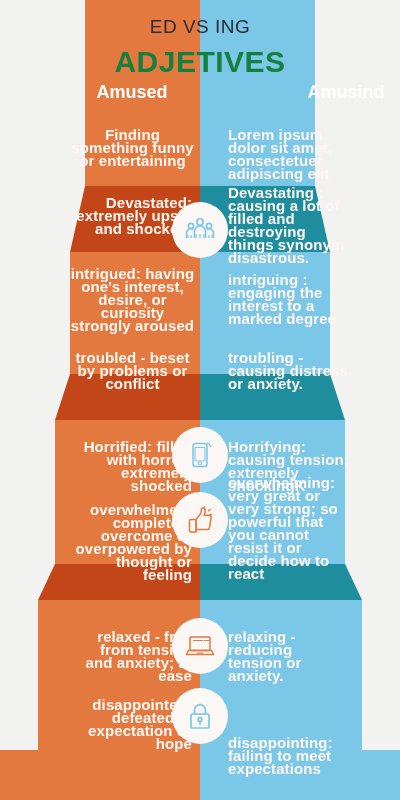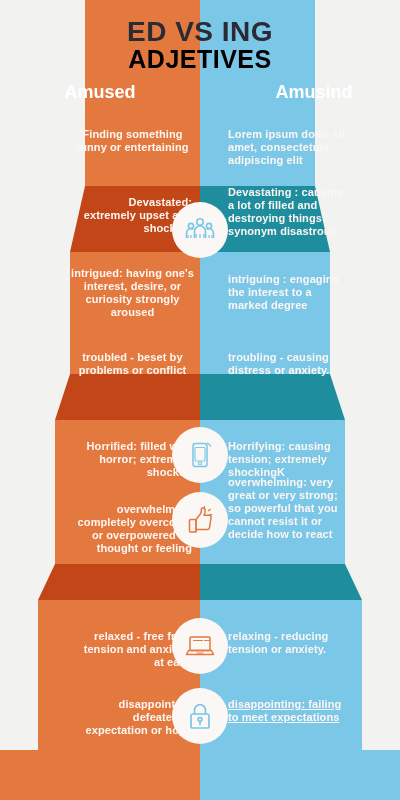--- a/index.html
+++ b/index.html
@@ -32,53 +32,54 @@
     height: 800px;
   }
 
   
   .title-main {
     position: absolute;
     left: 0;
     top: 16px;
     width: 400px;
     text-align: center;
-    font-size: 28px;
+    font-size: 19px;
+    font-weight: normal;
+    letter-spacing: 0.5px;
+    color: #2b2b35;
+  }
+  .title-sub {
+    position: absolute;
+    left: 0;
+    top: 45px;
+    width: 400px;
+    text-align: center;
+    font-size: 30px;
     font-weight: bold;
     letter-spacing: 0.5px;
-    color: #2b2b35;
-  }
-  .title-sub {
-    position: absolute;
-    left: 0;
-    top: 45px;
-    width: 400px;
-    text-align: center;
-    font-size: 25px;
-    font-weight: bold;
-    letter-spacing: 0.5px;
-    color: #000000;
+    color: #15803d;
   }
 
   .col-head {
     position: absolute;
     top: 82px;
     width: 200px;
     text-align: center;
     font-size: 18px;
     font-weight: bold;
     color: #ffffff;
+    margin-left: 32px;
   }
   .col-head.left  { left: 0px; }
   .col-head.right { left: 200px; padding-left: 14px; }
 
   
   .cell {
     position: absolute;
-    font-size: 11px;
+    font-size: 15px;
     line-height: 13px;
     color: #fdf6f2;
     font-weight: bold;
     letter-spacing: 0.1px;
   }
   .cell.left {
     text-align: right;
     right: 208px;
     width: 118px;
   }
@@ -162,21 +163,21 @@
     <div class="cell left" style="top:440px;">Horrified:  filled with horror; extremely shocked</div>
     <div class="cell right" style="top:440px;">Horrifying: causing tension; extremely shockingK</div>
 
     <div class="cell left" style="top:503px;">overwhelmed: completely overcome or overpowered by thought or feeling</div>
     <div class="cell right" style="top:476px;">overwhelming: very great or very strong; so powerful that you cannot resist it or decide how to react</div>
 
     <div class="cell left" style="top:630px;">relaxed - free from tension and anxiety; at ease</div>
     <div class="cell right" style="top:630px;">relaxing - reducing tension or anxiety.</div>
 
     <div class="cell left" style="top:698px;">disappointed: defeated in expectation or hope</div>
-    <div class="cell right" style="top:698px;text-decoration:underline;">disappointing: failing to meet expectations</div>
+    <div class="cell right" style="top:736px;">disappointing: failing to meet expectations</div>
   </div>
 
   <div class="layer">
 
     <div class="bubble" style="top:202px;">
       <span>
         <svg width="32" height="32" viewBox="0 0 32 32" fill="none" stroke="#7ac7e8" stroke-width="1.6">
           <circle cx="16" cy="8" r="3.2"></circle>
           <path d="M10.5 24v-6.5a5.5 5.5 0 0 1 11 0V24"></path>
           <path d="M12 24v-4M16 24v-4M20 24v-4" stroke-width="1.3"></path>

